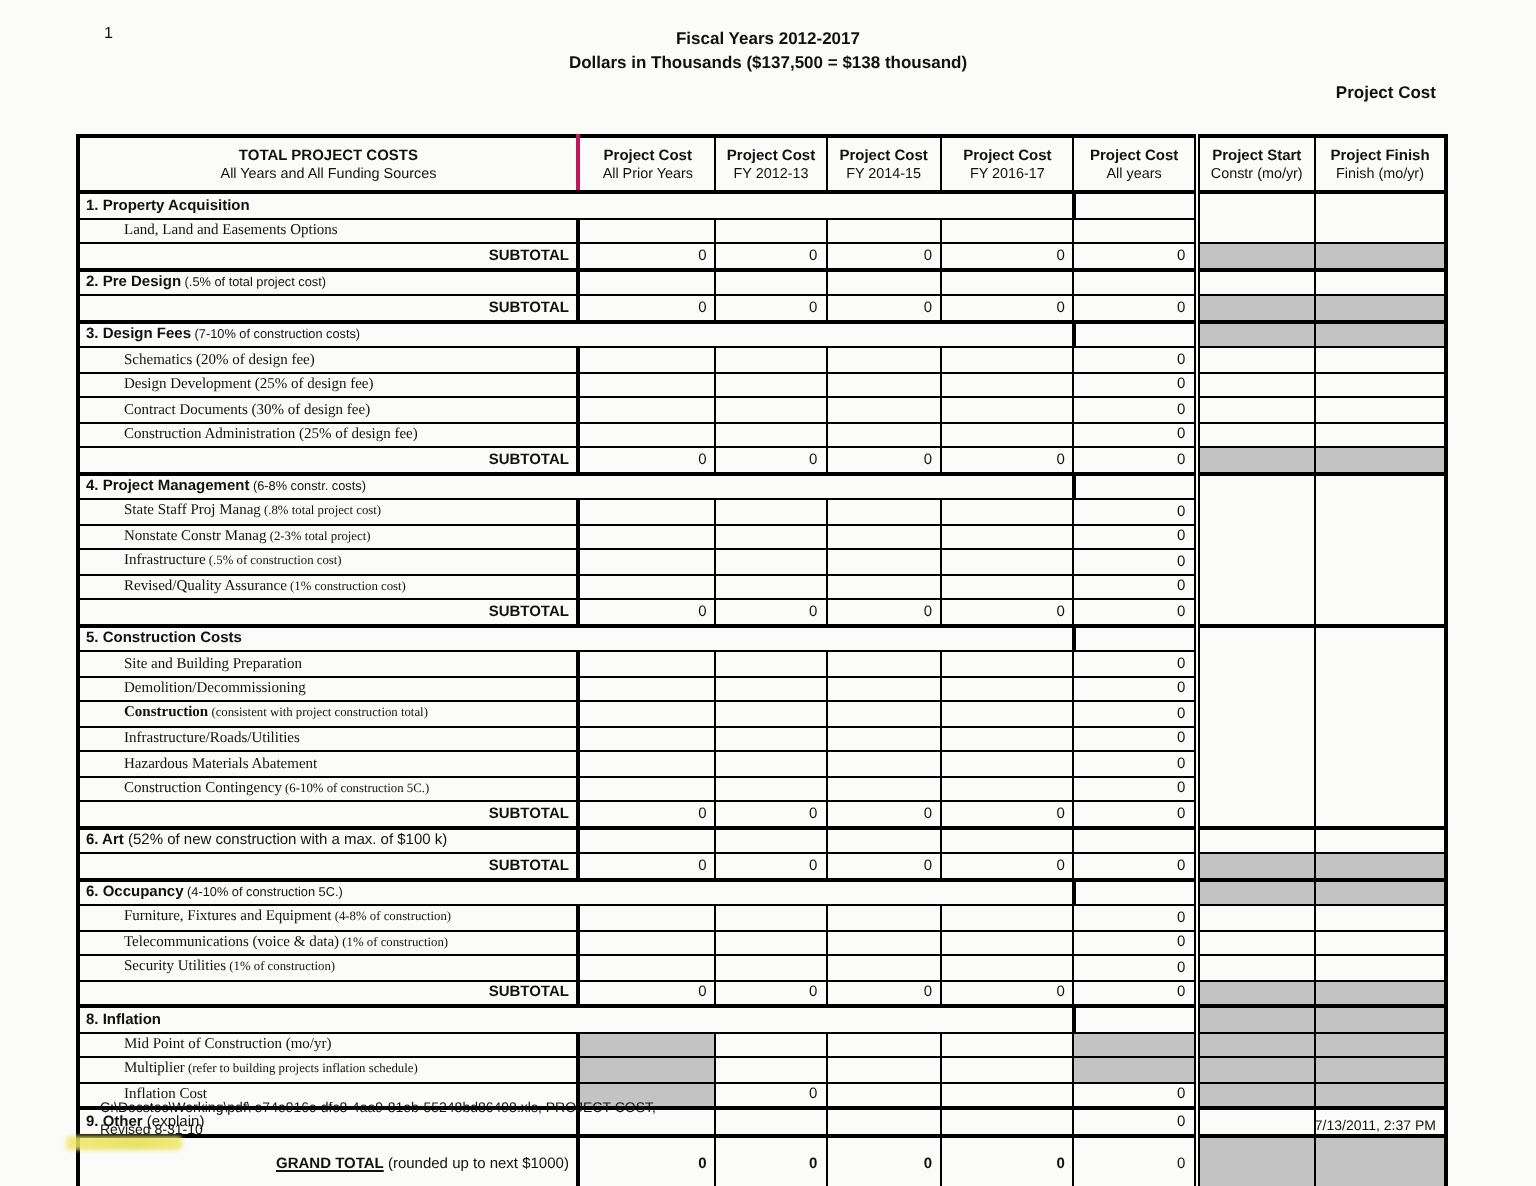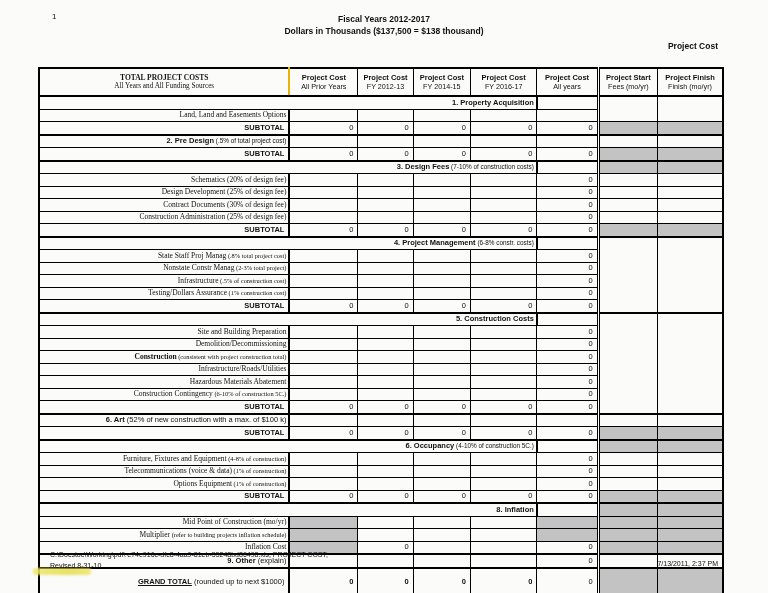--- a/index.html
+++ b/index.html
@@ -31,21 +31,21 @@
     height:11.5px;
   }
   thead tr{height:28px;}
   thead th{border-bottom:2px solid #000;vertical-align:middle;}
   th .l1{font-weight:bold;font-size:7.5px;}
   th .l2{font-weight:normal;font-size:7.2px;margin-top:1px;}
   .hl{text-align:center;}
   tbody tr{height:11.5px;}
   tr.grand{height:28px;}
   tr.thick td{border-top:2px solid #000;}
-  .ltd{text-align:right;border-right:2px solid #000;padding-left:3px;}
+  .ltd{text-align:left;border-right:2px solid #000;padding-left:3px;}
   .ltd.indent{padding-left:22px;font-family:Liberation Serif, serif;}
   .subl{text-align:right;font-weight:bold;padding-right:4px;}
   .gl{text-align:right;padding-right:4px;}
   .num{text-align:right;padding-right:4px;}
   .bn{font-weight:bold;}
   .gray{background:#c3c3c3;}
   .sfs{border-left:3px double #000;}
   .b{font-weight:bold;}
   .u{text-decoration:underline;}
   .s{font-size:6.4px;}
@@ -78,21 +78,21 @@
       <col style="width:68px">
       <col style="width:55px">
       <col style="width:57px">
     <col style="width:66px">
       <col style="width:61px">
       <col style="width:59px">
       <col style="width:65px">
   </colgroup>
   <thead>
     <tr>
-      <th class="hl" style="border-right:2px solid #eab308;font-family:Liberation Serif, serif;">
+      <th class="hl" style="border-right:2px solid #be185d;">
         <div class="l1">TOTAL PROJECT COSTS</div>
         <div class="l2">All Years and All Funding Sources</div>
       </th>
       <th class="hl">
         <div class="l1">Project Cost</div>
         <div class="l2">All Prior Years</div>
       </th>
       <th class="hl">
         <div class="l1">Project Cost</div>
         <div class="l2">FY 2012-13</div>
@@ -104,21 +104,21 @@
       <th class="hl">
         <div class="l1">Project Cost</div>
         <div class="l2">FY 2016-17</div>
       </th>
       <th class="hl">
         <div class="l1">Project Cost</div>
         <div class="l2">All years</div>
       </th>
       <th class="hl sfs">
         <div class="l1">Project Start</div>
-        <div class="l2">Fees (mo/yr)</div>
+        <div class="l2">Constr (mo/yr)</div>
       </th>
       <th class="hl">
         <div class="l1">Project Finish</div>
         <div class="l2">Finish (mo/yr)</div>
       </th>
     </tr>
   </thead>
   <tbody>
       <tr>
         <td colspan="5" class="ltd"><span class="b">1. Property Acquisition</span></td>
@@ -244,21 +244,21 @@
       </tr>
       <tr>
         <td class="ltd indent"><span>Infrastructure</span><span class="s"> (.5% of construction cost)</span></td>
         <td class="num"></td>
         <td class="num"></td>
         <td class="num"></td>
         <td class="num"></td>
         <td class="num">0</td>
       </tr>
       <tr>
-        <td class="ltd indent"><span>Testing/Dollars Assurance</span><span class="s"> (1% construction cost)</span></td>
+        <td class="ltd indent"><span>Revised/Quality Assurance</span><span class="s"> (1% construction cost)</span></td>
         <td class="num"></td>
         <td class="num"></td>
         <td class="num"></td>
         <td class="num"></td>
         <td class="num">0</td>
       </tr>
       <tr>
         <td class="ltd subl"><span class="b">SUBTOTAL</span></td>
         <td class="num">0</td>
         <td class="num">0</td>
@@ -368,21 +368,21 @@
         <td class="ltd indent"><span>Telecommunications (voice &amp; data)</span><span class="s"> (1% of construction)</span></td>
         <td class="num"></td>
         <td class="num"></td>
         <td class="num"></td>
         <td class="num"></td>
         <td class="num">0</td>
         <td class="sfs"></td>
         <td class=""></td>
       </tr>
       <tr>
-        <td class="ltd indent"><span>Options Equipment</span><span class="s"> (1% of construction)</span></td>
+        <td class="ltd indent"><span>Security Utilities</span><span class="s"> (1% of construction)</span></td>
         <td class="num"></td>
         <td class="num"></td>
         <td class="num"></td>
         <td class="num"></td>
         <td class="num">0</td>
         <td class="sfs"></td>
         <td class=""></td>
       </tr>
       <tr>
         <td class="ltd subl"><span class="b">SUBTOTAL</span></td>

